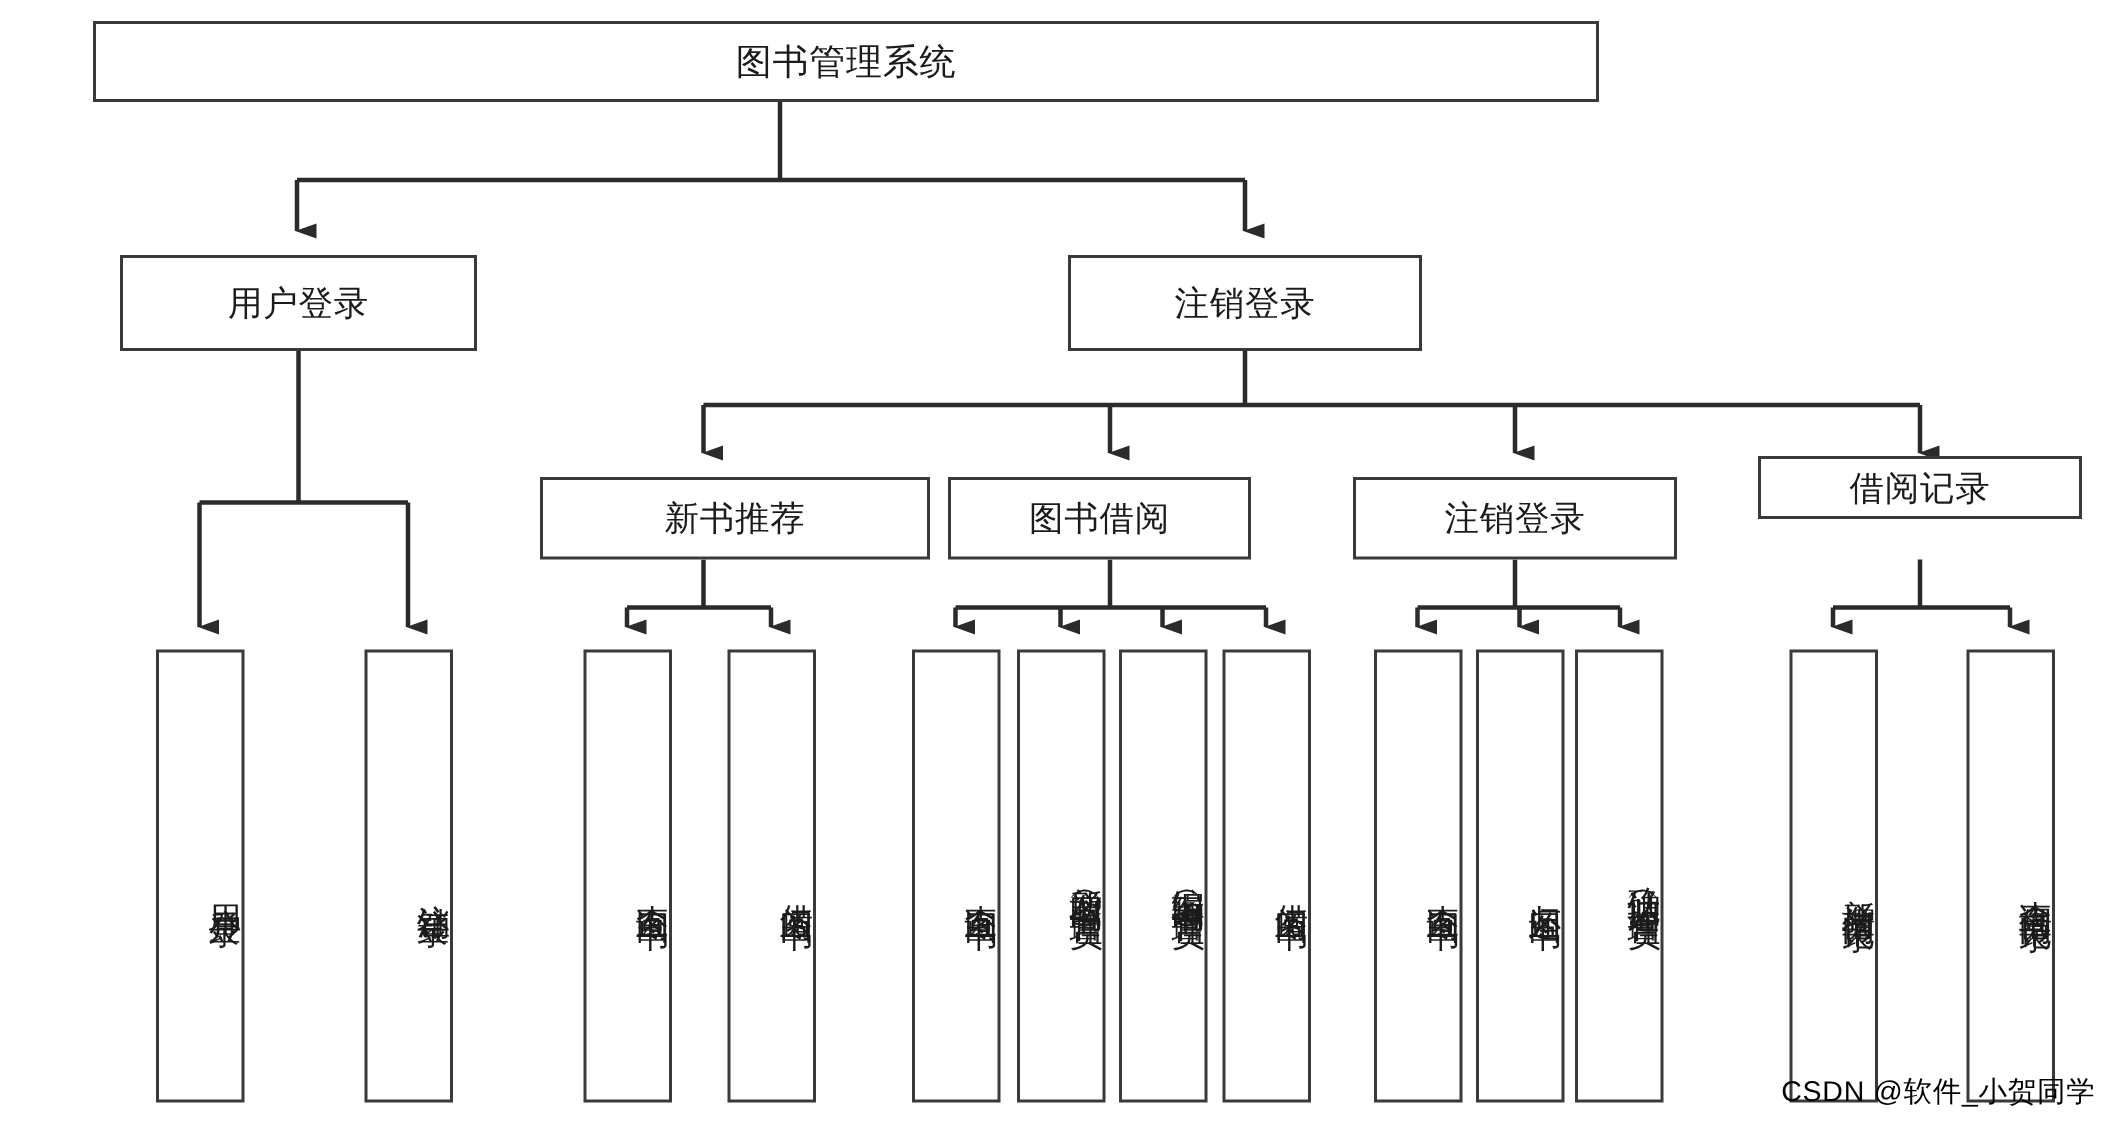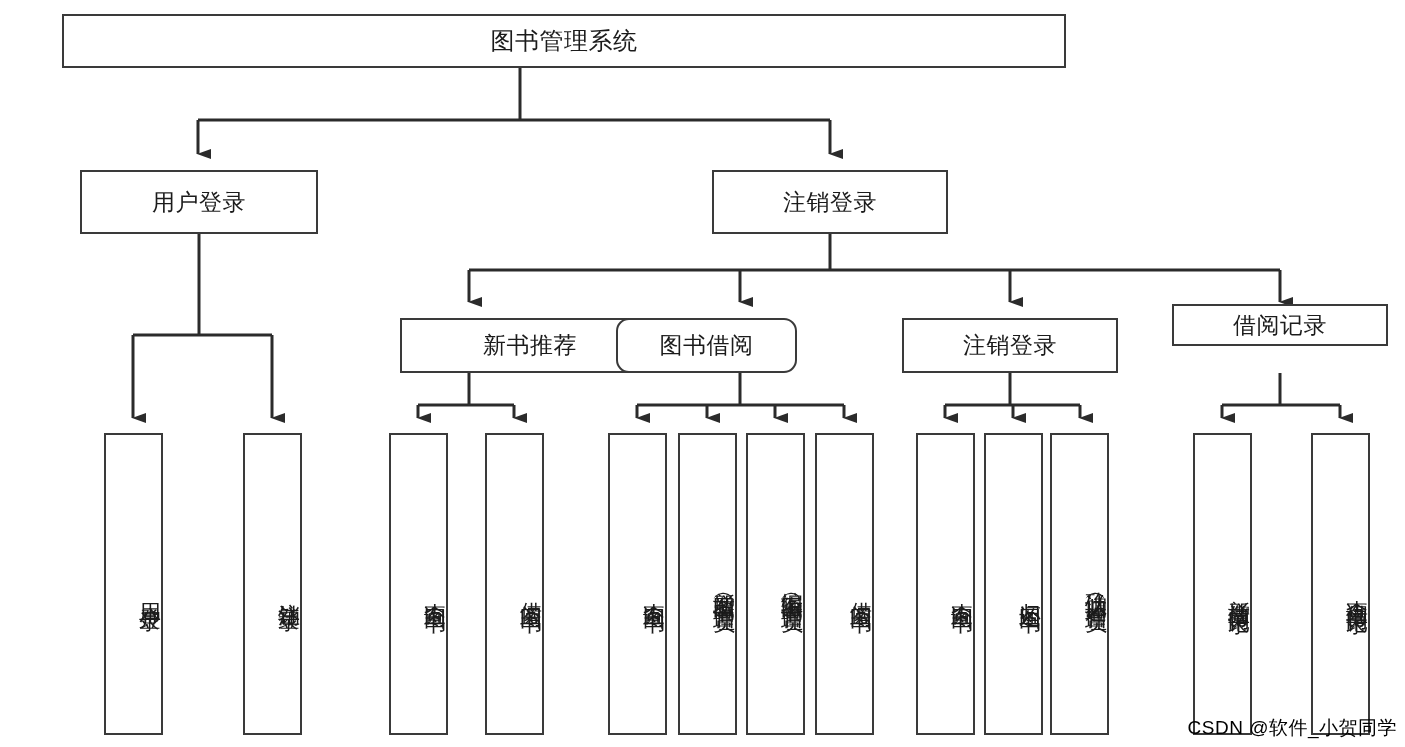--- a/index.html
+++ b/index.html
@@ -122,23 +122,23 @@
       <path d="M 1340 405 L 1340 418" marker-end="url(#arrow)"></path>
     </g>
   </svg>
 
   <div class="node horiz" id="root-node" style="left:18px; top:14px; width:1004px; height:54px;">图书管理系统</div>
 
   <div class="node horiz" style="left:80px; top:170px; width:238px; height:64px;">用户登录</div>
 
   <div class="node horiz" style="left:712px; top:170px; width:236px; height:64px;">注销登录</div>
 
-  <div class="node horiz" style="left:360px; top:318px; width:260px; height:55px;margin-left:40px;">新书推荐</div>
+  <div class="node horiz" style="left:360px; top:318px; width:260px; height:55px;">新书推荐</div>
 
-  <div class="node horiz" style="left:616px; top:318px; width:181px; height:55px;border-radius:13px;">图书借阅</div>
+  <div class="node horiz" style="left:632px; top:318px; width:202px; height:55px;">图书借阅</div>
 
   <div class="node horiz" style="left:902px; top:318px; width:216px; height:55px;">注销登录</div>
 
   <div class="node horiz" style="left:1172px; top:304px; width:216px; height:42px;">借阅记录</div>
 
   <div class="node vert" style="left:104px; top:433px; width:59px; height:302px;">用户登录</div>
 
   <div class="node vert" style="left:243px; top:433px; width:59px; height:302px;">注销登录</div>
 
   <div class="node vert" style="left:389px; top:433px; width:59px; height:302px;">查询图书</div>

